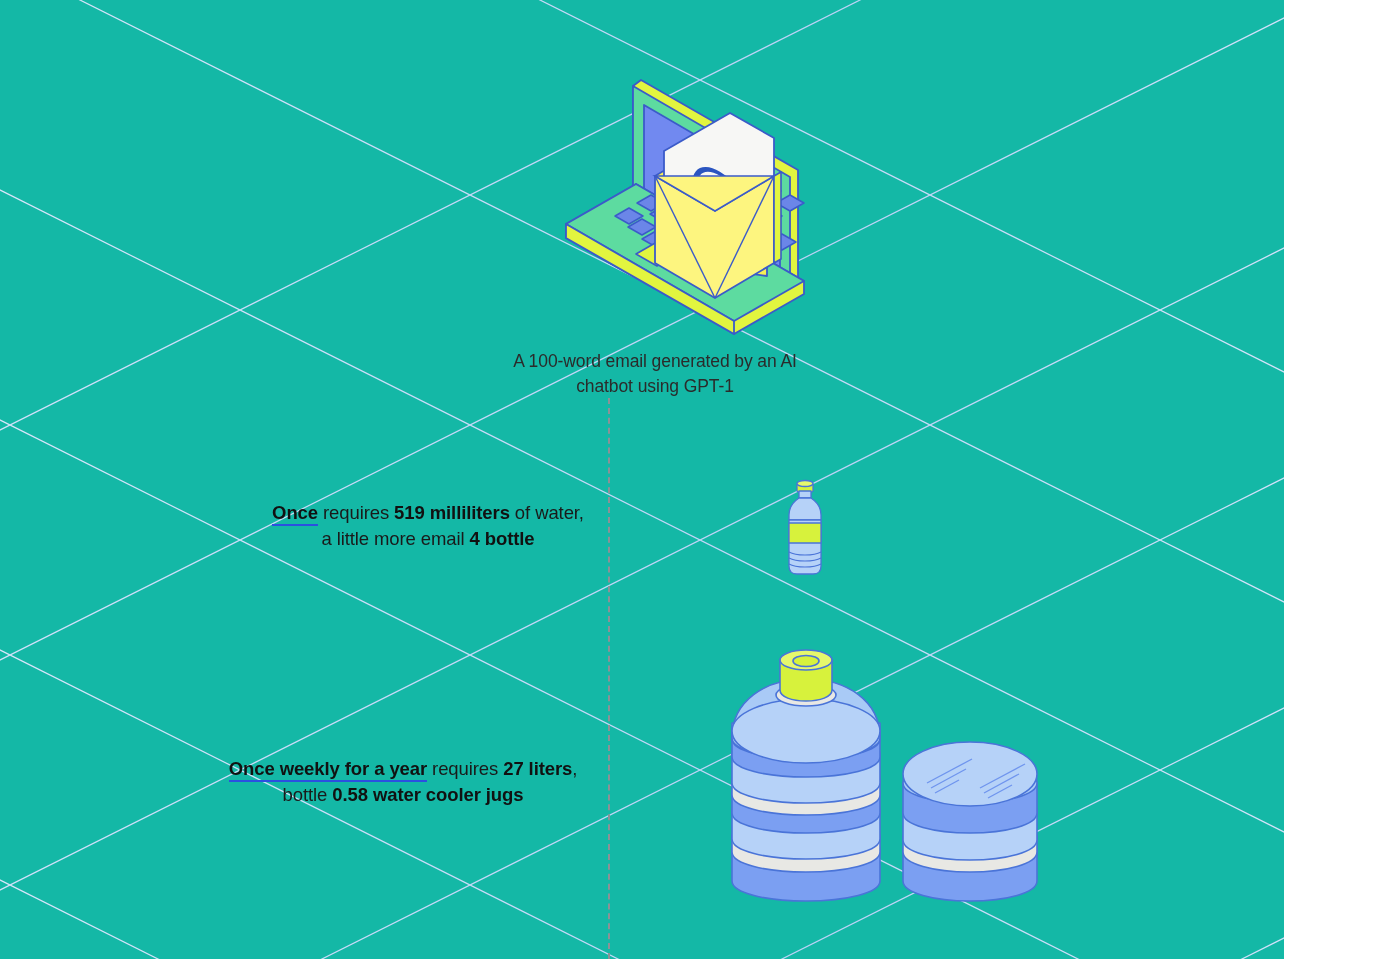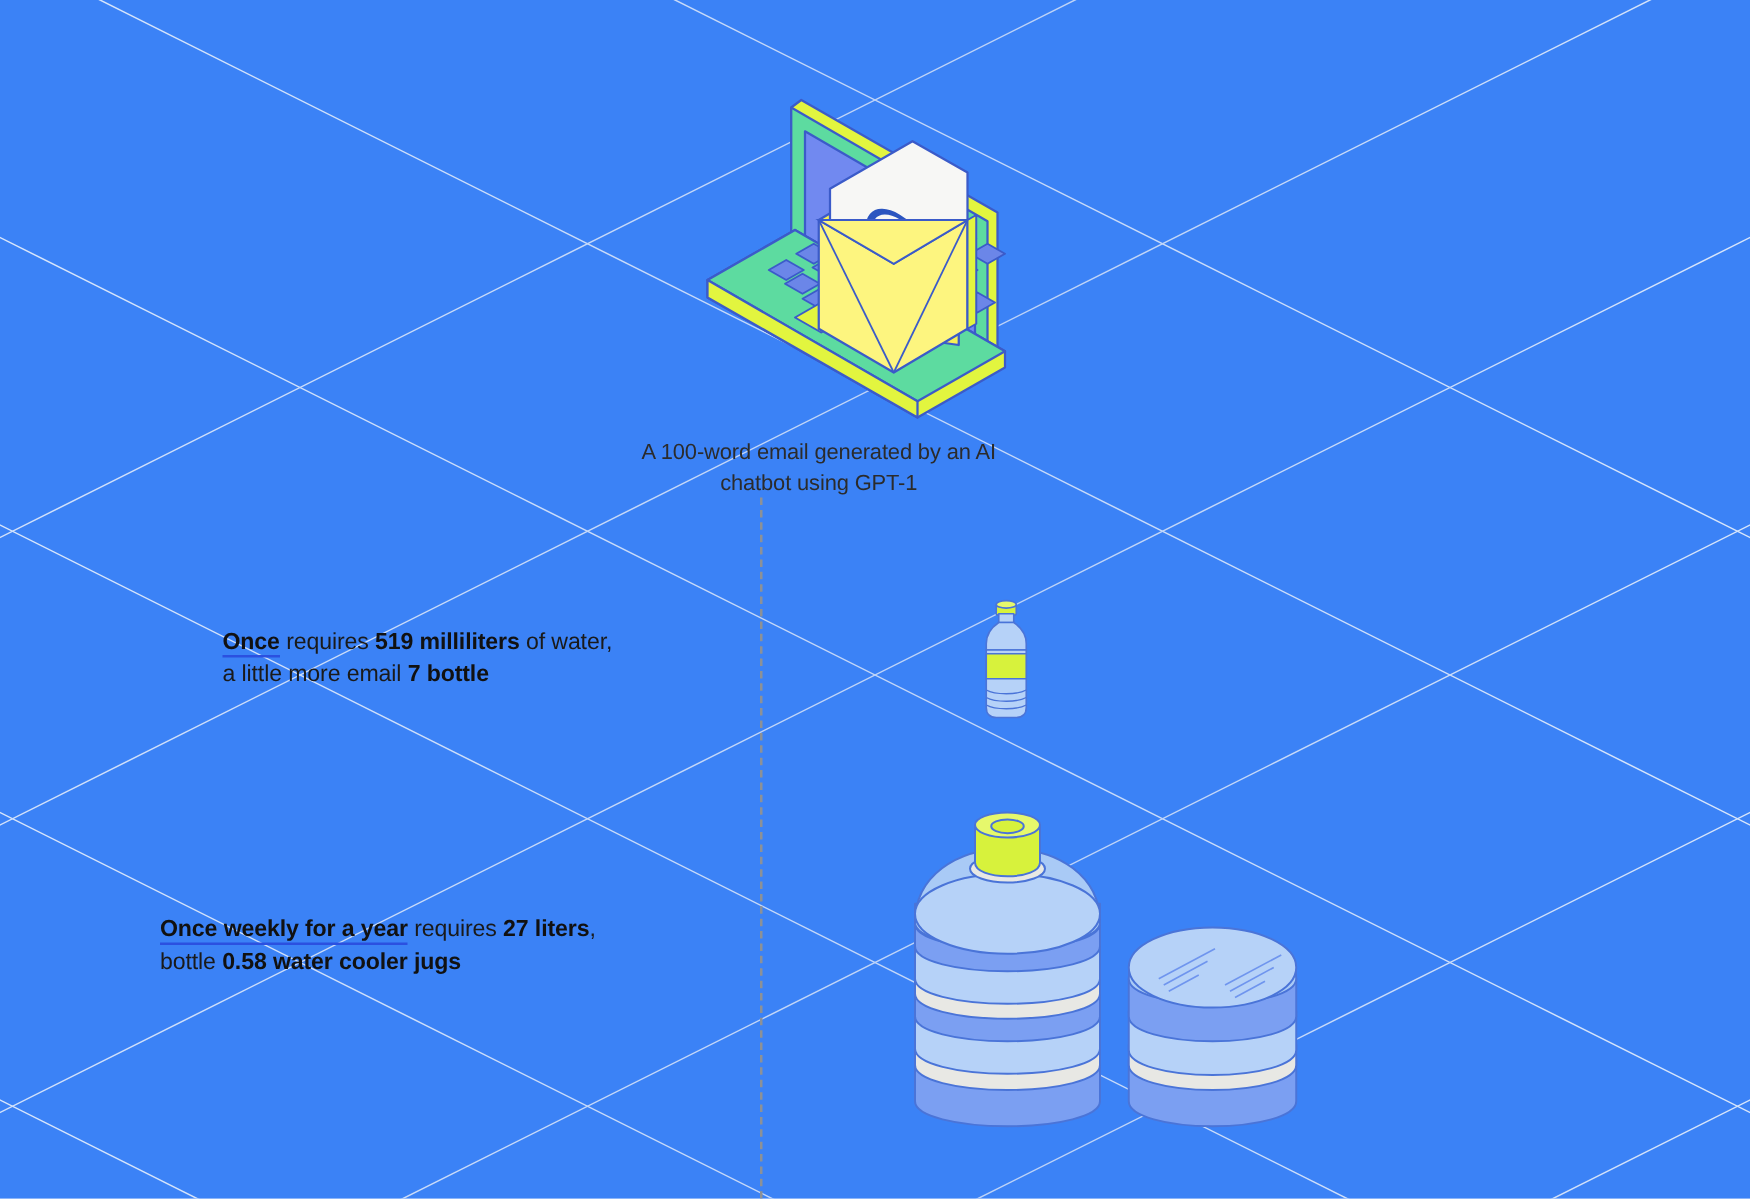--- a/index.html
+++ b/index.html
@@ -5,24 +5,25 @@
   html, body {
     margin: 0;
     padding: 0;
     background: #ffffff;
   }
   body {
     font-family: "Liberation Sans", sans-serif;
   }
   #infographic {
     position: relative;
-    width: 1400px;
+    width: 1264px;
     height: 959px;
-    background: #3b82f6;
+    background: #14b8a6;
     overflow: hidden;
+    padding-left: 20px;
   }
   
   #bg-grid {
     position: absolute;
     inset: 0;
     width: 1400px;
     height: 959px;
     pointer-events: none;
   }
   
@@ -30,21 +31,21 @@
     position: absolute;
     left: 608px;
     top: 398px;
     width: 0;
     height: 561px;
     border-left: 2px dashed #8d9196;
   }
   
   .caption {
     position: absolute;
-    text-align: left;
+    text-align: center;
     color: #1a1a1a;
     line-height: 1.42;
     letter-spacing: -0.1px;
   }
   #caption-top {
     left: 450px;
     top: 349px;
     width: 410px;
     text-align: center;
     font-size: 17.5px;
@@ -52,21 +53,21 @@
     color: #2b2b2b;
   }
   #caption-once {
     left: 178px;
     top: 500px;
     width: 500px;
     font-size: 18.5px;
   }
   #caption-year {
     left: 128px;
-    top: 730px;
+    top: 756px;
     width: 550px;
     font-size: 18.5px;
   }
   .hl {
     font-weight: bold;
     color: #111111;
     border-bottom: 2.5px solid #2b50e0;
     padding-bottom: 1px;
   }
   .b { font-weight: bold; color: #111111; }
@@ -266,20 +267,20 @@
       <ellipse cx="88" cy="18" rx="13" ry="5.5" fill="#d7f23c"></ellipse>
     </g>
   </svg>
 
   <div class="caption" id="caption-top">
     <span>A 100-word email generated by an AI</span><br>
     <span>chatbot using GPT-1</span>
   </div>
 
   <div class="caption" id="caption-once">
-    <span class="hl">Once</span><span> requires </span><span class="b">519 milliliters</span><span> of water,</span><br><span>a little more email </span><span class="b">7 bottle</span>
+    <span class="hl">Once</span><span> requires </span><span class="b">519 milliliters</span><span> of water,</span><br><span>a little more email </span><span class="b">4 bottle</span>
   </div>
 
   <div class="caption" id="caption-year">
     <span class="hl">Once weekly for a year</span><span> requires </span><span class="b">27 liters</span><span>,</span><br><span>bottle </span><span class="b">0.58 water cooler jugs</span>
   </div>
 
 </div>
 
 </body></html>

